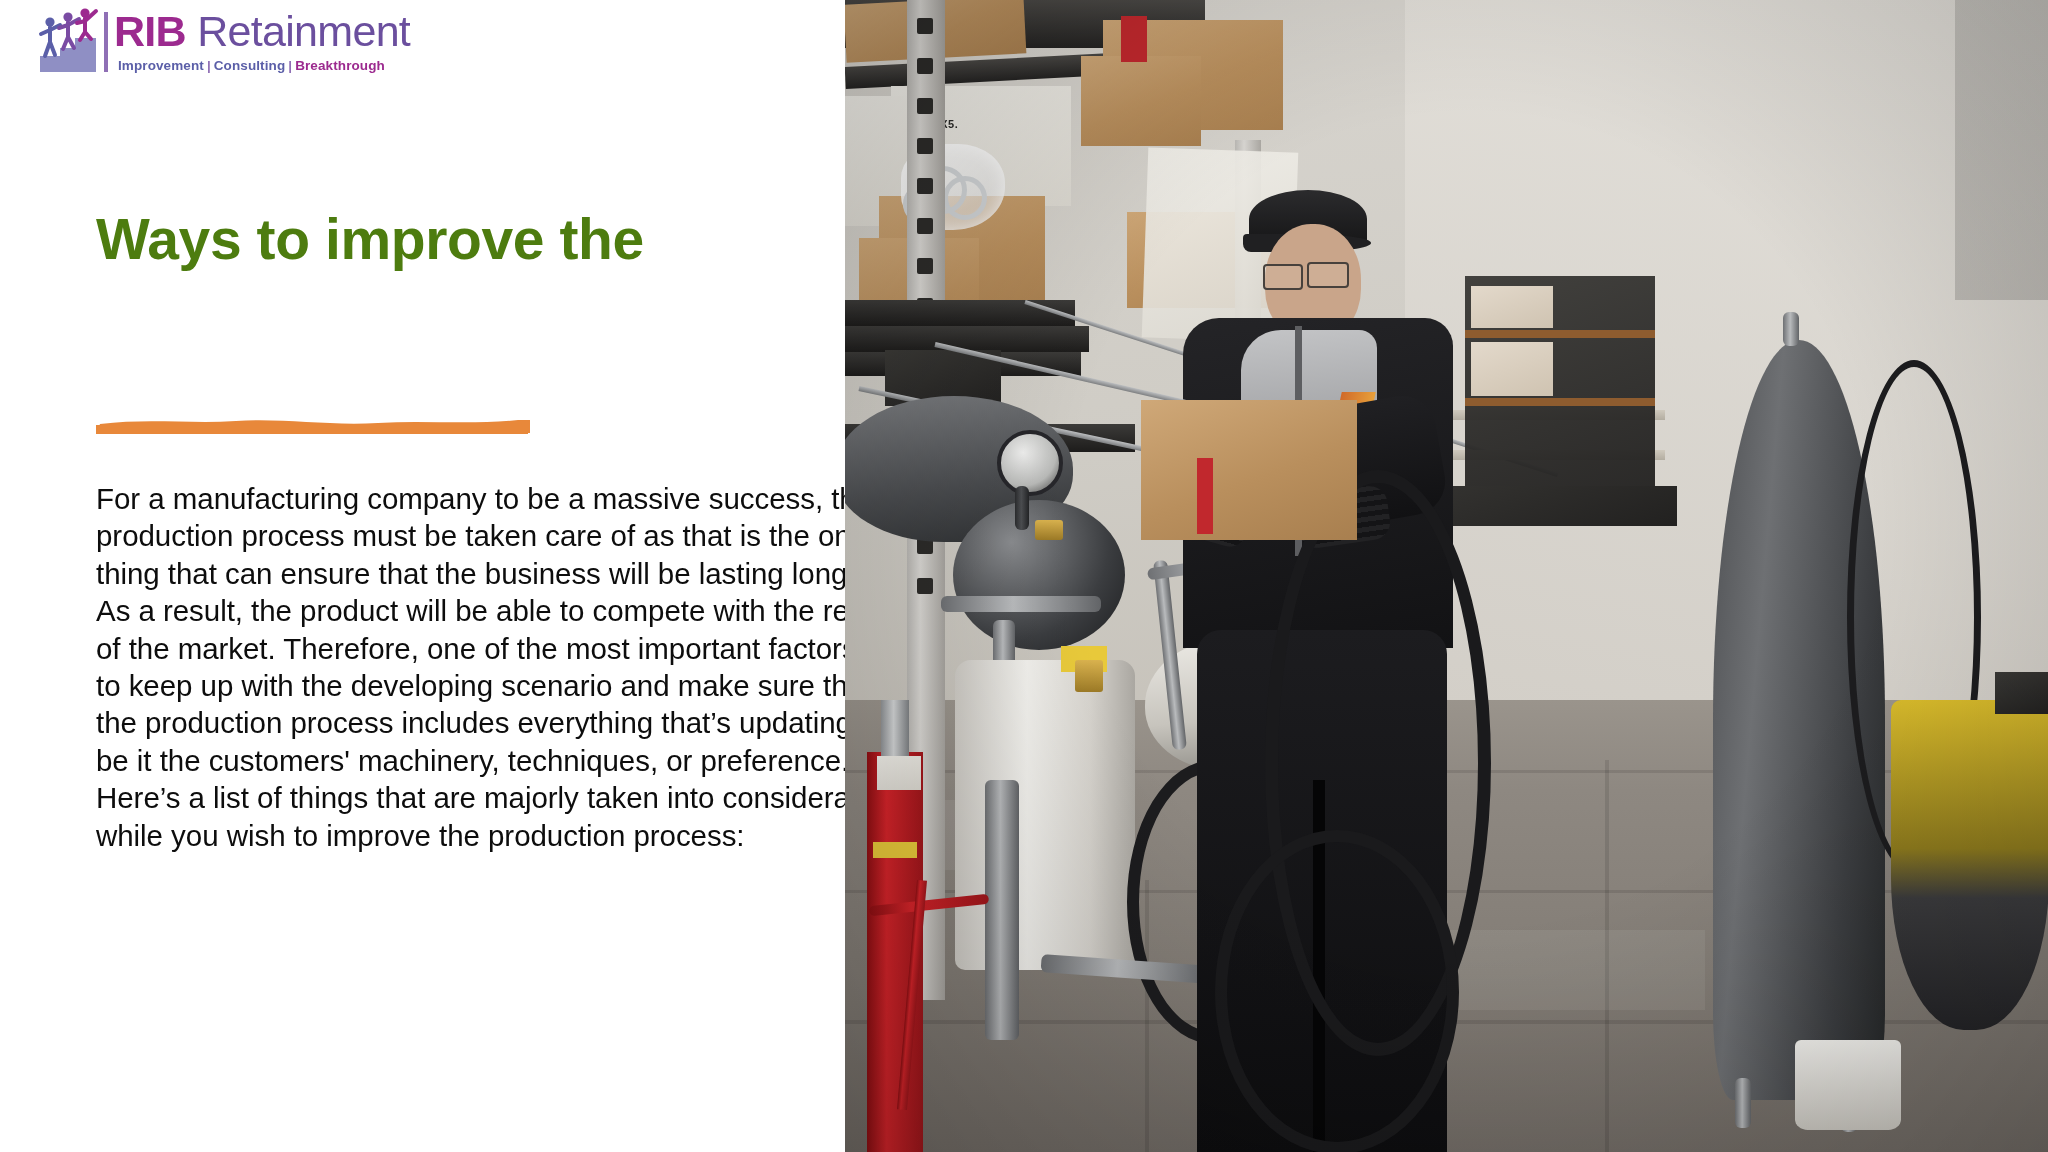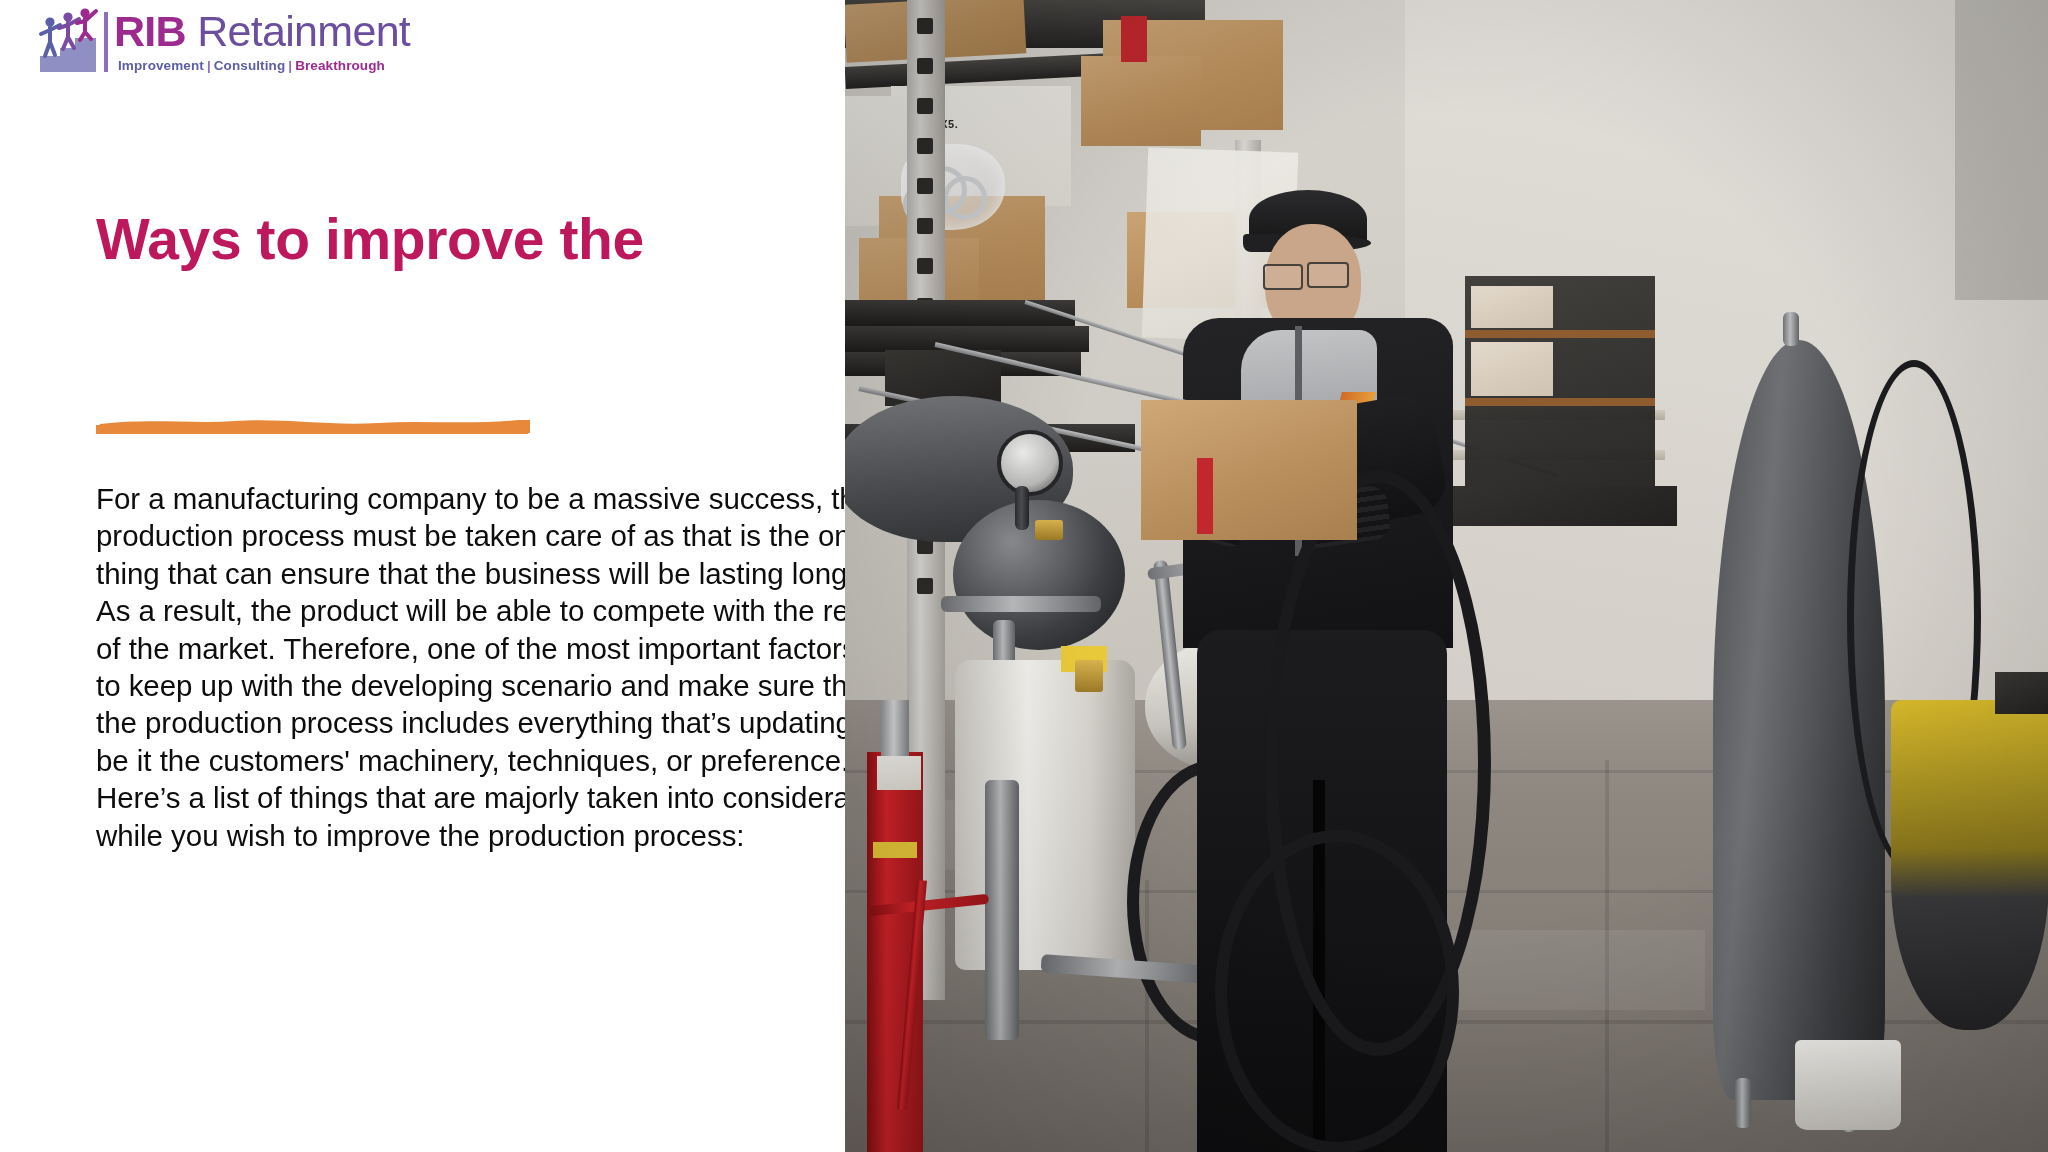--- a/index.html
+++ b/index.html
@@ -21,21 +21,21 @@
   .logo-word .cons{color:#6b4f9e;font-weight:400;}
   .logo-tag{position:absolute;left:80px;top:52px;font-size:13.5px;font-weight:700;white-space:nowrap;letter-spacing:0.1px;}
   .logo-tag .t1{color:#5b5fa8;}
   .logo-tag .sep{color:#8f6fb5;padding:0 3px;}
   .logo-tag .t2{color:#5b5fa8;}
   .logo-tag .t3{color:#9c2a8f;}
 
   
   .title{
     position:absolute;left:96px;top:168px;width:700px;
-    color:#be185d;font-weight:700;font-size:57px;line-height:1.17;
+    color:#4d7c0f;font-weight:700;font-size:57px;line-height:1.17;
     letter-spacing:-0.4px;
   }
   .title-line{display:block;}
 
   
   .rule{position:absolute;left:78px;top:404px;width:470px;height:34px;}
 
   
   .body-text{
     position:absolute;left:96px;top:480px;width:760px;

